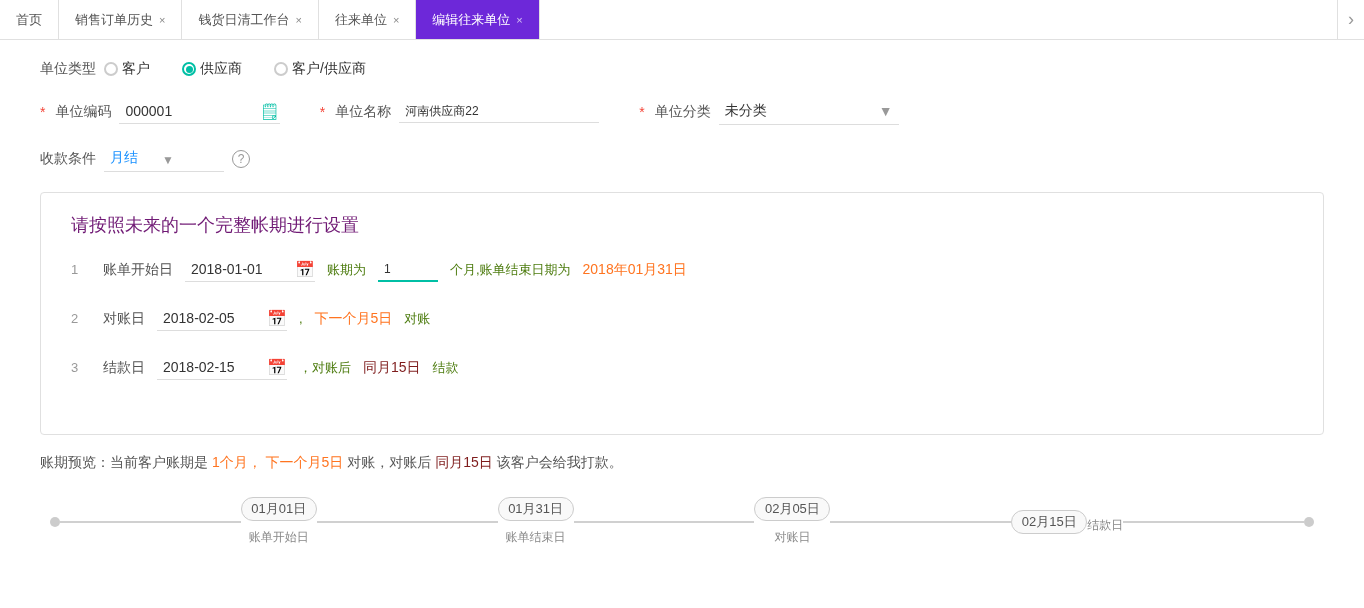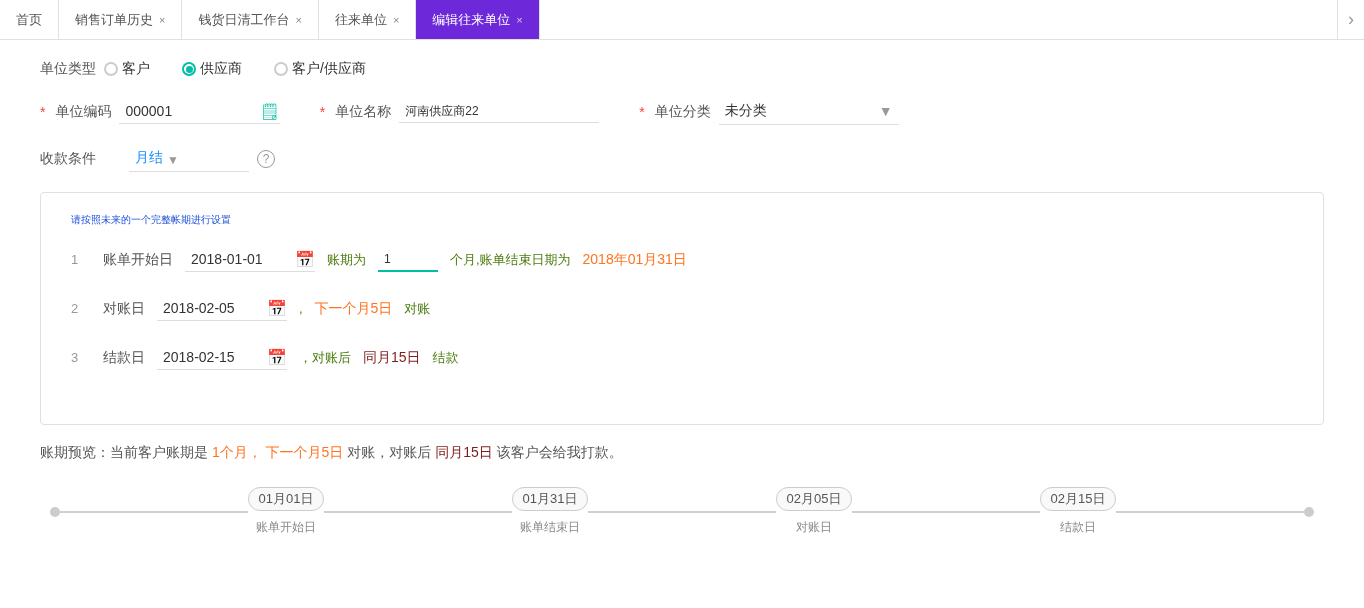--- a/index.html
+++ b/index.html
@@ -114,22 +114,21 @@
     .cal-icon { color: #00bfa5; font-size: 16px; cursor: pointer; }
 
     
     .select-field {
       display: flex;
       align-items: flex-end;
       border-bottom: 1px solid #ddd;
       padding: 4px 6px;
       cursor: pointer;
       min-width: 120px;
-      gap: 4px;
-      margin-left: 25px;
+      gap: 24px;
     }
     .select-value { color: #1890ff; font-size: 14px; }
     .select-arrow { color: #999; font-size: 12px; }
 
     .unit-category-select {
       display: flex;
       align-items: center;
       gap: 15px;
       min-width: 180px;
       border-bottom: 1px solid #ddd;
@@ -151,23 +150,23 @@
     }
 
     
     .period-box {
       border: 1px solid #e0e0e0;
       border-radius: 4px;
       padding: 20px 30px 30px;
       margin-bottom: 16px;
     }
     .period-box-title {
-      color: #1d4ed8;
+      color: #701a75;
       margin-bottom: 20px;
-      font-size: 10px;
+      font-size: 18px;
     }
 
     .period-row {
       display: flex;
       align-items: center;
       margin-bottom: 24px;
       gap: 12px;
     }
     .period-num {
       width: 20px;
@@ -379,21 +378,21 @@
 
         <div style="display:flex; flex-direction:column; align-items:center;">
           <div class="timeline-node-circle">
             <span>02月05日</span>
           </div>
           <span class="timeline-node-label">对账日</span>
         </div>
 
         <div style="flex:1; height:2px; background:#d0d0d0;"></div>
 
-        <div style="display:flex; flex-direction:column; align-items:center;">
+        <div style="display:flex; flex-direction:row; align-items:center;">
           <div class="timeline-node-circle">
             <span>02月15日</span>
           </div>
           <span class="timeline-node-label">结款日</span>
         </div>
 
         <div style="flex:1; height:2px; background:#d0d0d0;"></div>
         <div style="width:10px; height:10px; border-radius:50%; background:#ccc; flex-shrink:0;"></div>
       </div>
     </div>

